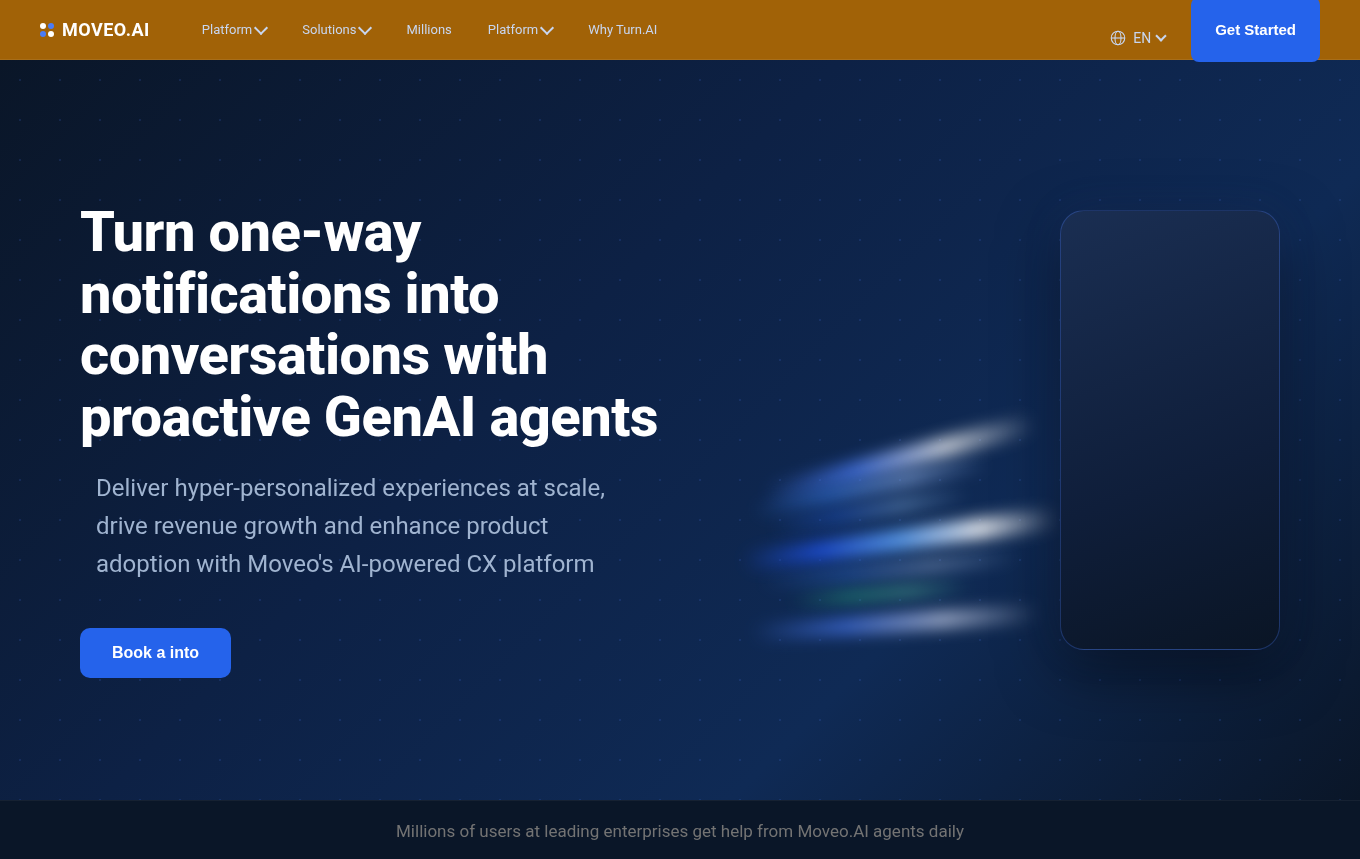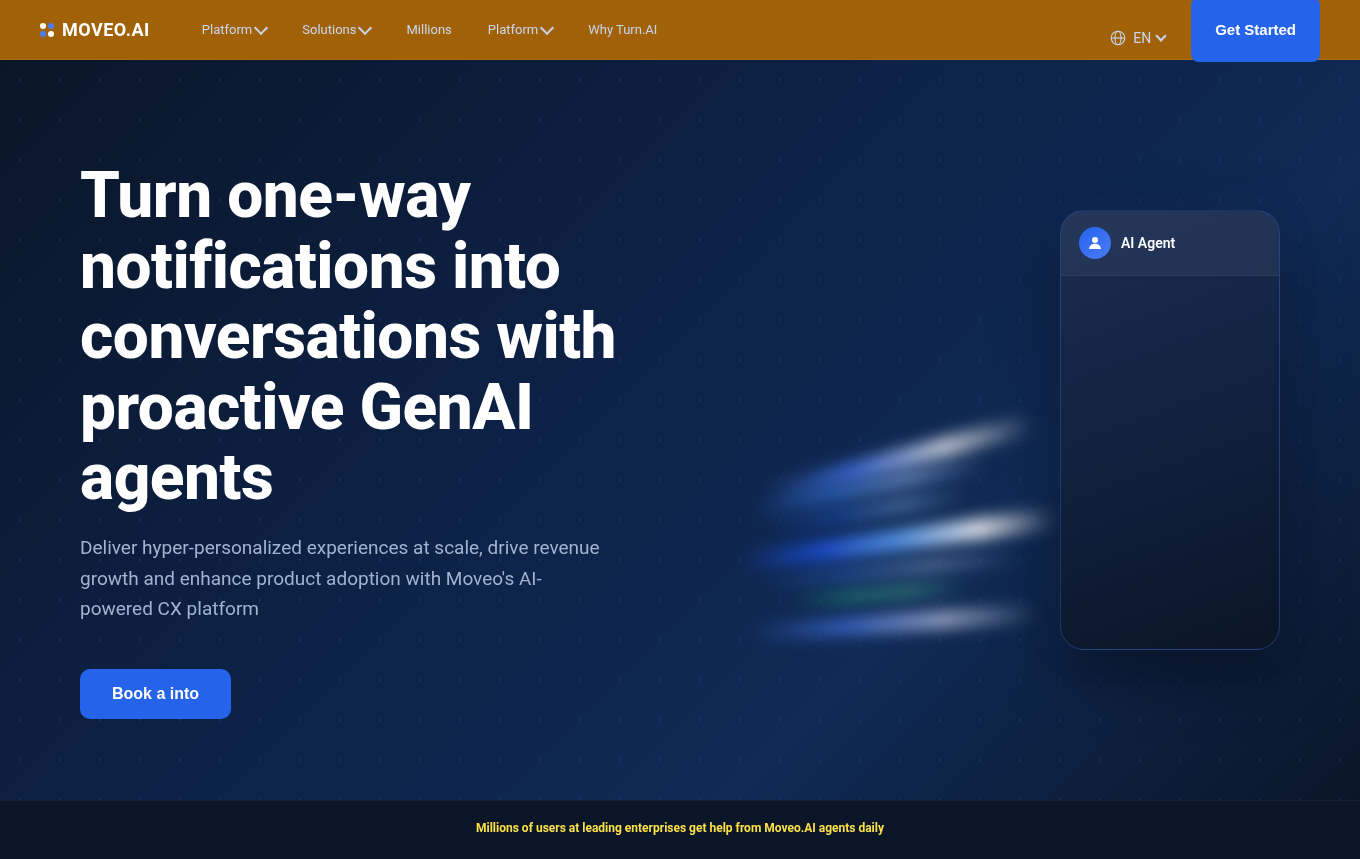--- a/index.html
+++ b/index.html
@@ -172,35 +172,36 @@
       pointer-events: none;
     }
 
     .hero-content {
       max-width: 620px;
       position: relative;
       z-index: 2;
     }
 
     .hero-title {
-      font-size: 64px;
+      font-size: 56px;
       font-weight: 800;
       line-height: 1.1;
       color: #ffffff;
       margin-bottom: 20px;
       letter-spacing: -0.5px;
     }
 
     .hero-subtitle {
-      font-size: 19px;
+      font-size: 24px;
       font-weight: 400;
       line-height: 1.6;
       color: #a0b4d0;
       margin-bottom: 44px;
       max-width: 520px;
+      margin-left: 16px;
     }
 
     .book-demo-btn {
       background: #2563eb;
       color: #ffffff;
       border: none;
       padding: 16px 32px;
       border-radius: 10px;
       font-size: 16px;
       font-weight: 600;
@@ -350,23 +351,23 @@
 
     
     .bottom-tagline {
       text-align: center;
       padding: 20px 40px 30px;
       background: #0a1628;
       border-top: 1px solid rgba(255,255,255,0.05);
     }
 
     .bottom-tagline-text {
-      font-size: 12px;
-      color: #fde047;
-      font-weight: 700;
+      font-size: 17px;
+      color: #737373;
+      font-weight: 400;
     }
   </style>
 </head>
 <body>
 
 <nav>
   <div class="nav-left">
     <a class="logo" href="#">
       <div class="logo-icon">
         <div class="logo-dot-group">
@@ -428,29 +429,20 @@
       <div class="streak streak-1"></div>
       <div class="streak streak-2"></div>
       <div class="streak streak-3"></div>
       <div class="streak streak-4"></div>
       <div class="streak streak-5"></div>
       <div class="streak streak-6"></div>
       <div class="streak streak-7"></div>
     </div>
 
     <div class="phone-mockup">
-      <div class="phone-header">
-        <div class="ai-agent-icon">
-          <svg width="18" height="18" viewBox="0 0 24 24" fill="white">
-            <circle cx="12" cy="8" r="4"></circle>
-            <path d="M4 20c0-4 3.6-7 8-7s8 3 8 7"></path>
-          </svg>
-        </div>
-        <span class="ai-agent-label">AI Agent</span>
-      </div>
       <div class="phone-body">
       </div>
     </div>
   </div>
 </section>
 
 <div class="bottom-tagline">
   <p class="bottom-tagline-text">Millions of users at leading enterprises get help from Moveo.AI agents daily</p>
 </div>
 

